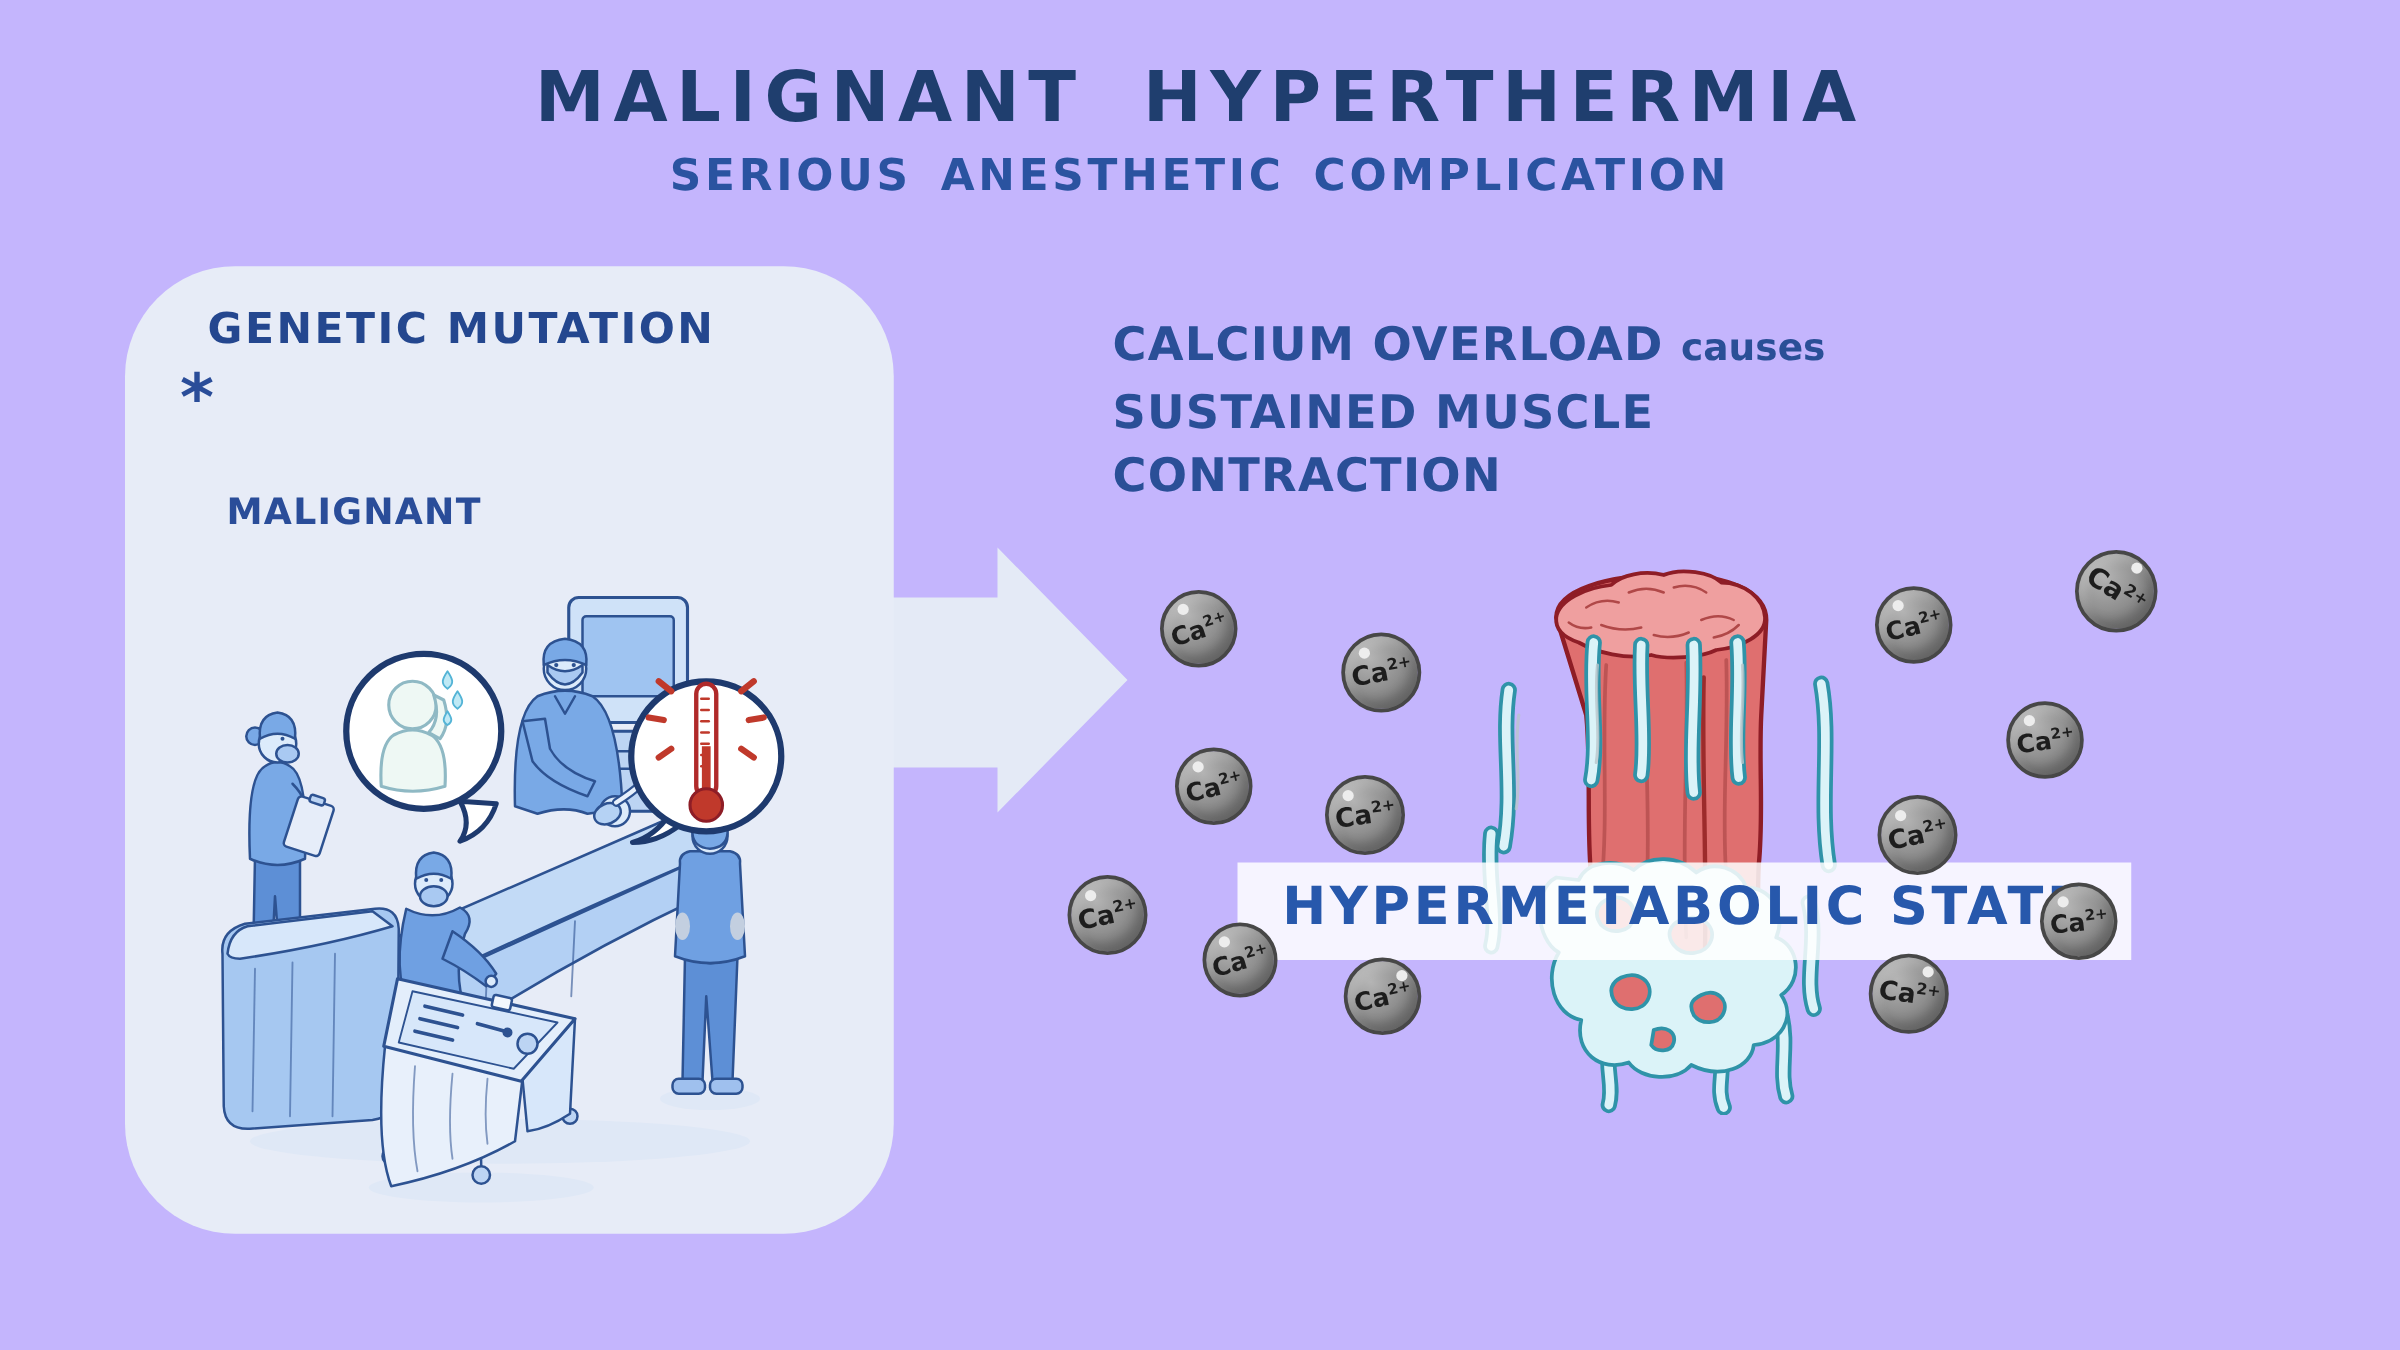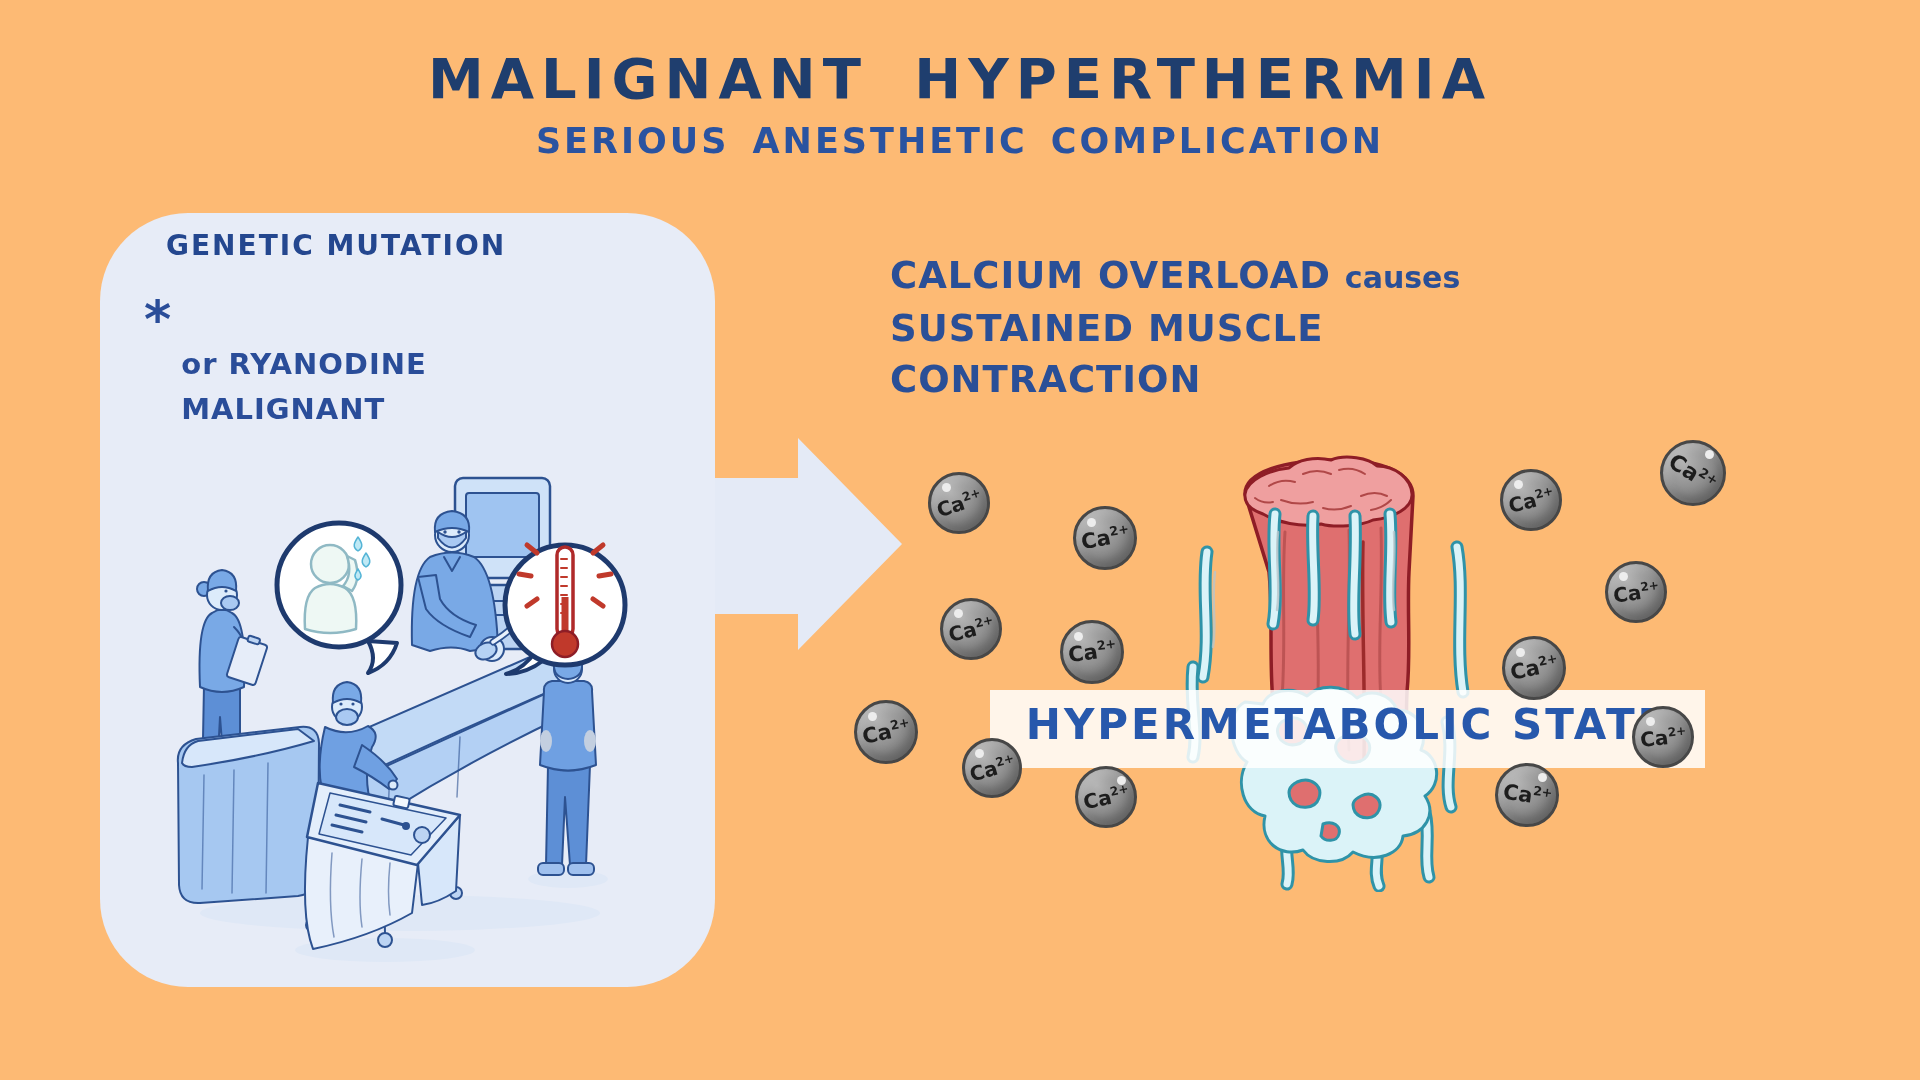--- a/index.html
+++ b/index.html
@@ -1,27 +1,27 @@
 <!DOCTYPE html>
 <html><head>
 <meta charset="utf-8">
 <style>
   html,body{margin:0;padding:0;background:#fff;}
-  .canvas{position:relative;width:1920px;height:1080px;overflow:hidden;background:#fdba74;
+  .canvas{position:relative;width:1920px;height:1080px;overflow:hidden;background:#c4b5fd;
           font-family:"DejaVu Sans","Liberation Sans",sans-serif;}
 
   
   .header{position:absolute;top:46px;left:0;width:100%;text-align:center;z-index:2;}
   .title{margin:0;font-size:56px;font-weight:bold;color:#1f3e6e;letter-spacing:7px;word-spacing:20px;}
   .subtitle{margin-top:10px;font-size:35px;font-weight:bold;color:#2a53a0;letter-spacing:3px;word-spacing:8px;}
 
   
   .panel{position:absolute;left:100px;top:213px;width:615px;height:774px;background:#e7ecf7;
          border-radius:88px;overflow:hidden;z-index:1;}
-  .panel-heading{position:absolute;left:66px;top:16px;font-size:28px;font-weight:bold;color:#24478f;letter-spacing:2px;}
+  .panel-heading{position:absolute;left:66px;top:30px;font-size:34px;font-weight:bold;color:#24478f;letter-spacing:2px;}
   .panel-bullet{position:absolute;left:44px;top:84px;display:flex;color:#2a4d99;}
   .bullet-symbol{font-size:52px;line-height:44px;font-weight:bold;margin-right:10px;}
   .bullet-lines{font-size:29px;line-height:45px;font-weight:bold;letter-spacing:1px;}
   .scene{position:absolute;left:0;top:232px;width:615px;height:542px;}
 
   
   .arrow-svg{position:absolute;left:700px;top:430px;z-index:0;}
 
   
   .right-text{position:absolute;left:890px;top:250px;width:720px;color:#2a4f97;
@@ -58,21 +58,21 @@
   <svg class="arrow-svg" width="210" height="230" viewBox="0 0 210 230">
     <polygon points="8,48 98,48 98,8 202,114 98,220 98,184 8,184" fill="#e4eaf6"></polygon>
   </svg>
 
   <section class="panel">
     <div class="panel-heading">GENETIC MUTATION</div>
     <div class="panel-bullet">
       <span class="bullet-symbol">*</span>
       <span class="bullet-lines">
         <br>
-        <span>or RYANODINE</span><br>
+        <br>
         <span>MALIGNANT</span>
       </span>
     </div>
 
     <svg class="scene" viewBox="0 0 615 542">
       <g stroke-linejoin="round" stroke-linecap="round">
 
         <g fill="#dfe8f6" stroke="none">
           <ellipse cx="300" cy="468" rx="200" ry="18"></ellipse>
           <ellipse cx="120" cy="358" rx="40" ry="9"></ellipse>

